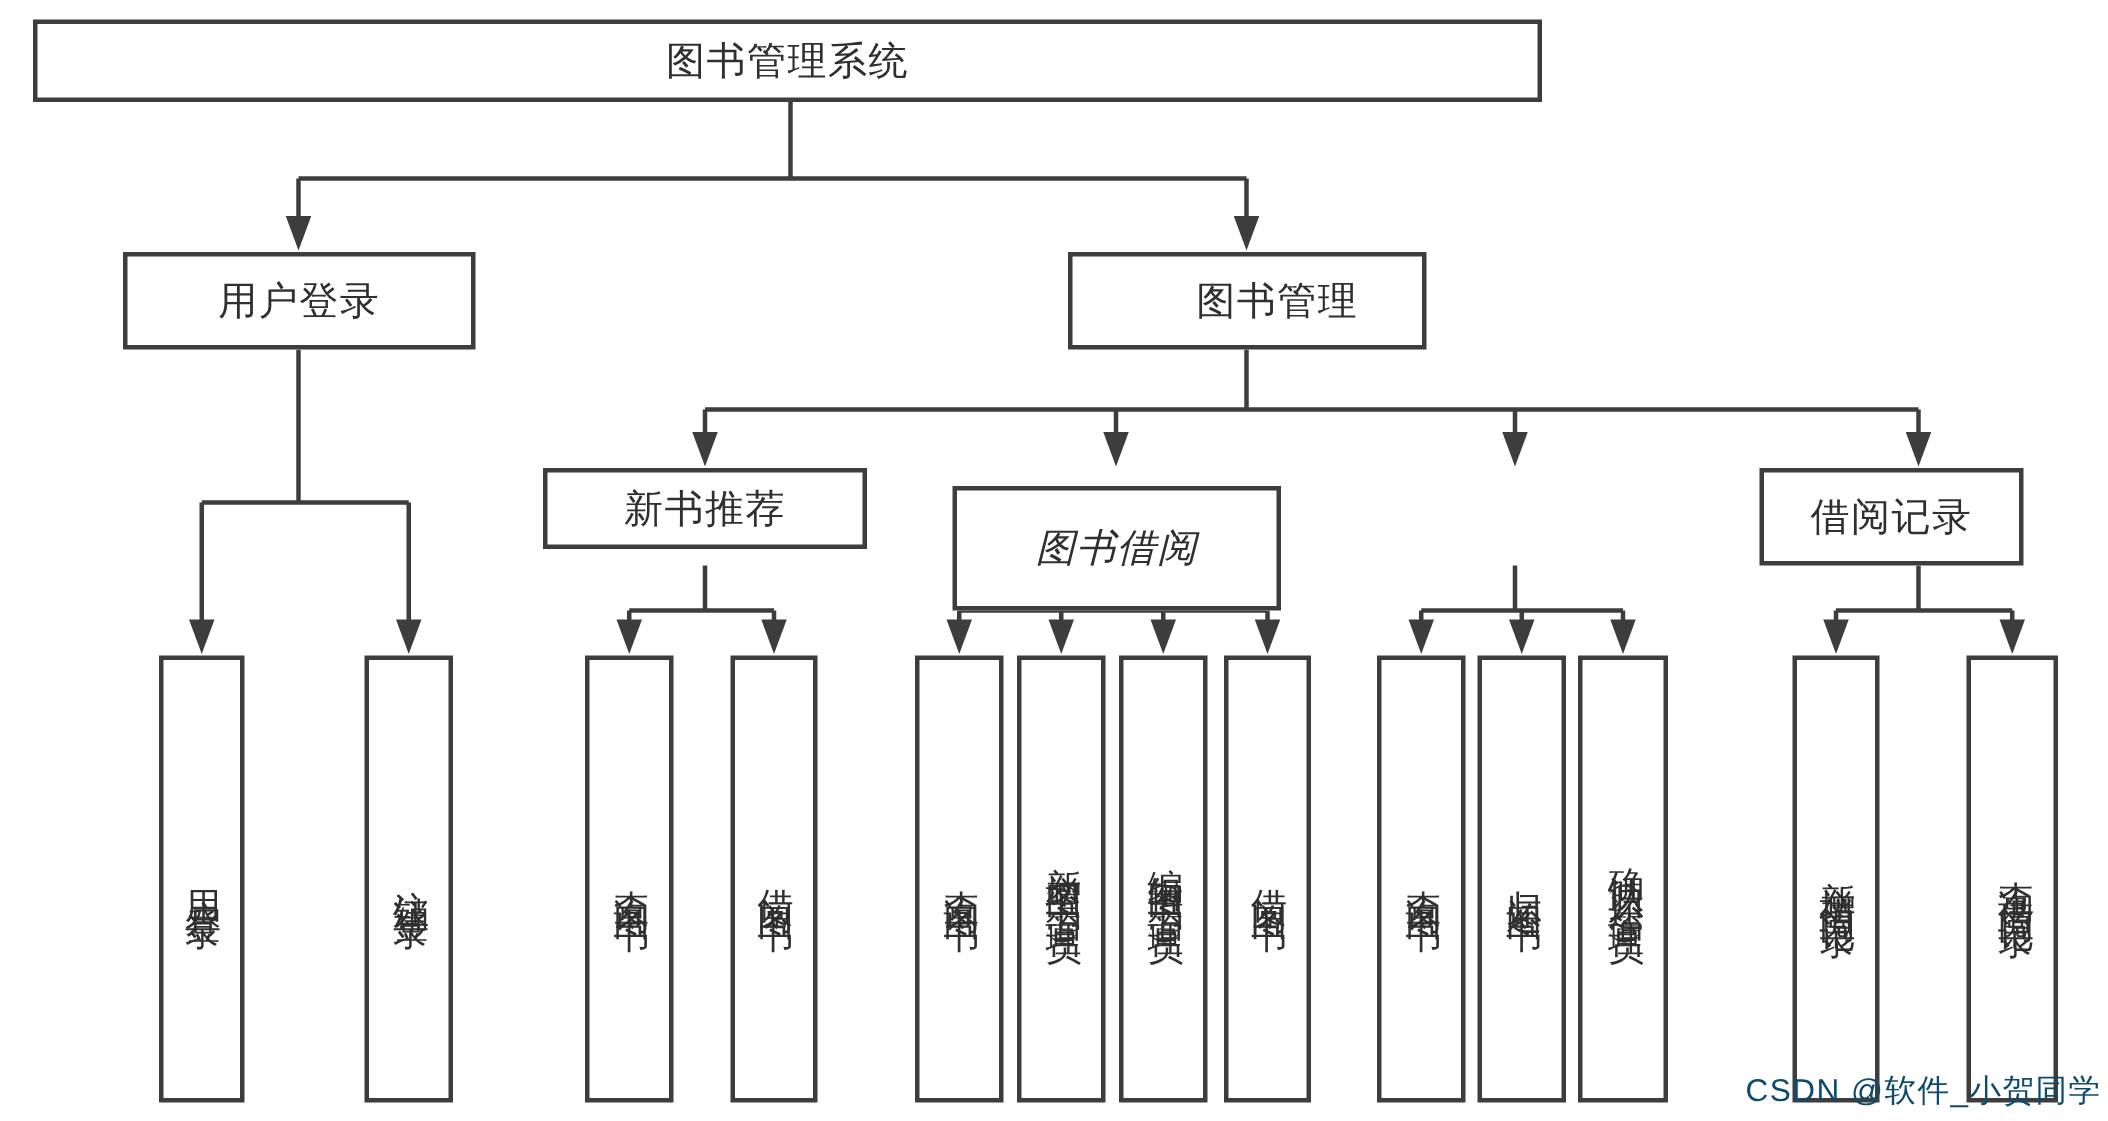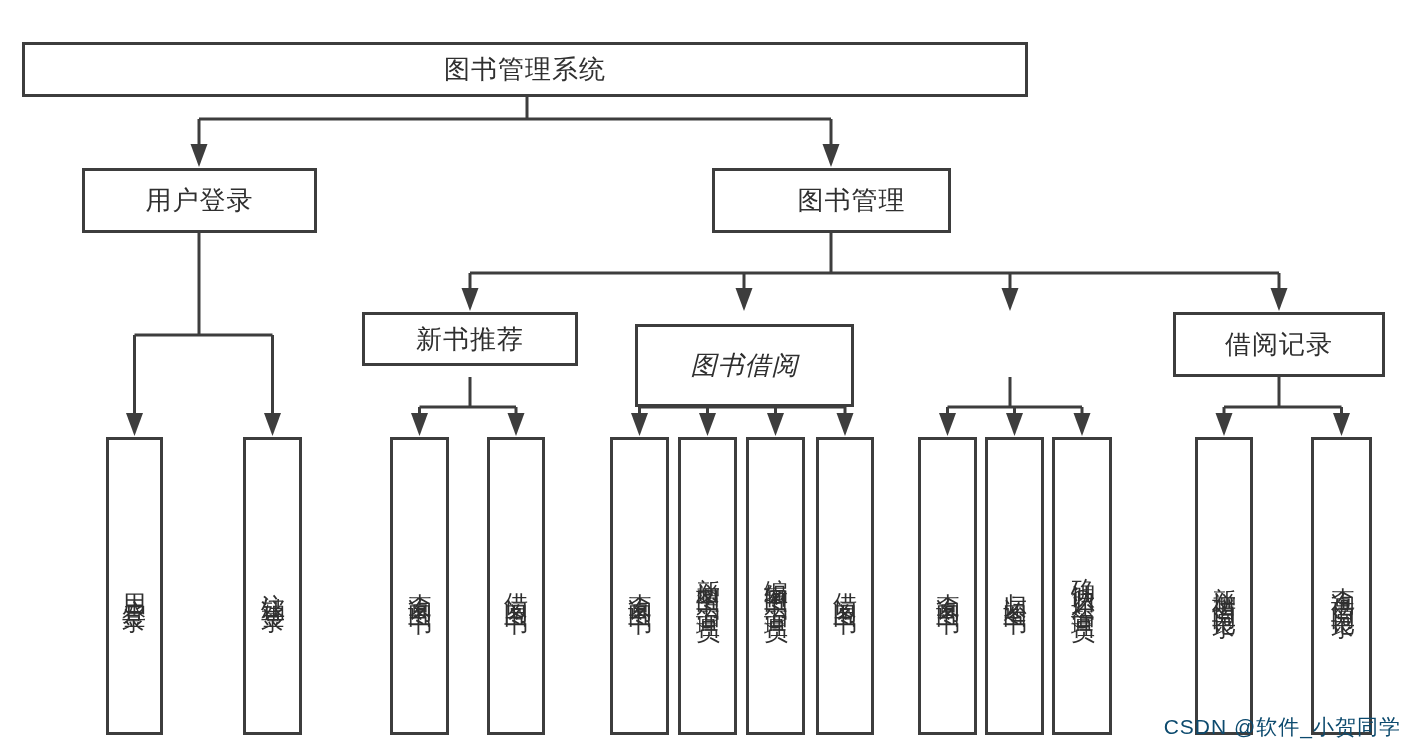--- a/index.html
+++ b/index.html
@@ -120,28 +120,28 @@
       <polygon points="767,413 784,413 775.5,436"></polygon>
       <polygon points="836.5,413 853.5,413 845,436"></polygon>
       <polygon points="939,413 956,413 947.5,436"></polygon>
       <polygon points="1006,413 1023,413 1014.5,436"></polygon>
       <polygon points="1073.5,413 1090.5,413 1082,436"></polygon>
       <polygon points="1215.5,413 1232.5,413 1224,436"></polygon>
       <polygon points="1333,413 1350,413 1341.5,436"></polygon>
     </g>
   </svg>
 
-  <div class="box hbox" style="left:22px; top:13px; width:1006px; height:55px;margin-top:29px;">图书管理系统</div>
+  <div class="box hbox" style="left:22px; top:13px; width:1006px; height:55px;">图书管理系统</div>
 
   <div class="box hbox" style="left:82px; top:168px; width:235px; height:65px;">用户登录</div>
   <div class="box hbox" style="left:712px; top:168px; width:239px; height:65px;padding-left:40px;">图书管理</div>
 
   <div class="box hbox" style="left:362px; top:312px; width:216px; height:54px;">新书推荐</div>
   <div class="box hbox" style="left:635px; top:324px; width:219px; height:83px;font-style:italic;">图书借阅</div>
-  <div class="box hbox" style="left:1173px; top:312px; width:212px; height:65px;">借阅记录</div>
+  <div class="box hbox" style="left:1173px; top:312px; width:176px; height:65px;">借阅记录</div>
 
   <div class="box vbox" style="left:106px; top:437px; width:57px; height:298px;">用户登录</div>
   <div class="box vbox" style="left:243px; top:437px; width:59px; height:298px;">注销登录</div>
 
   <div class="box vbox" style="left:390px; top:437px; width:59px; height:298px;">查询图书</div>
   <div class="box vbox" style="left:487px; top:437px; width:58px; height:298px;">借阅图书</div>
 
   <div class="box vbox" style="left:610px; top:437px; width:59px; height:298px;">查询图书</div>
   <div class="box vbox" style="left:678px; top:437px; width:59px; height:298px;">新增图书（管理员）</div>
   <div class="box vbox" style="left:746px; top:437px; width:59px; height:298px;">编辑图书（管理员）</div>

